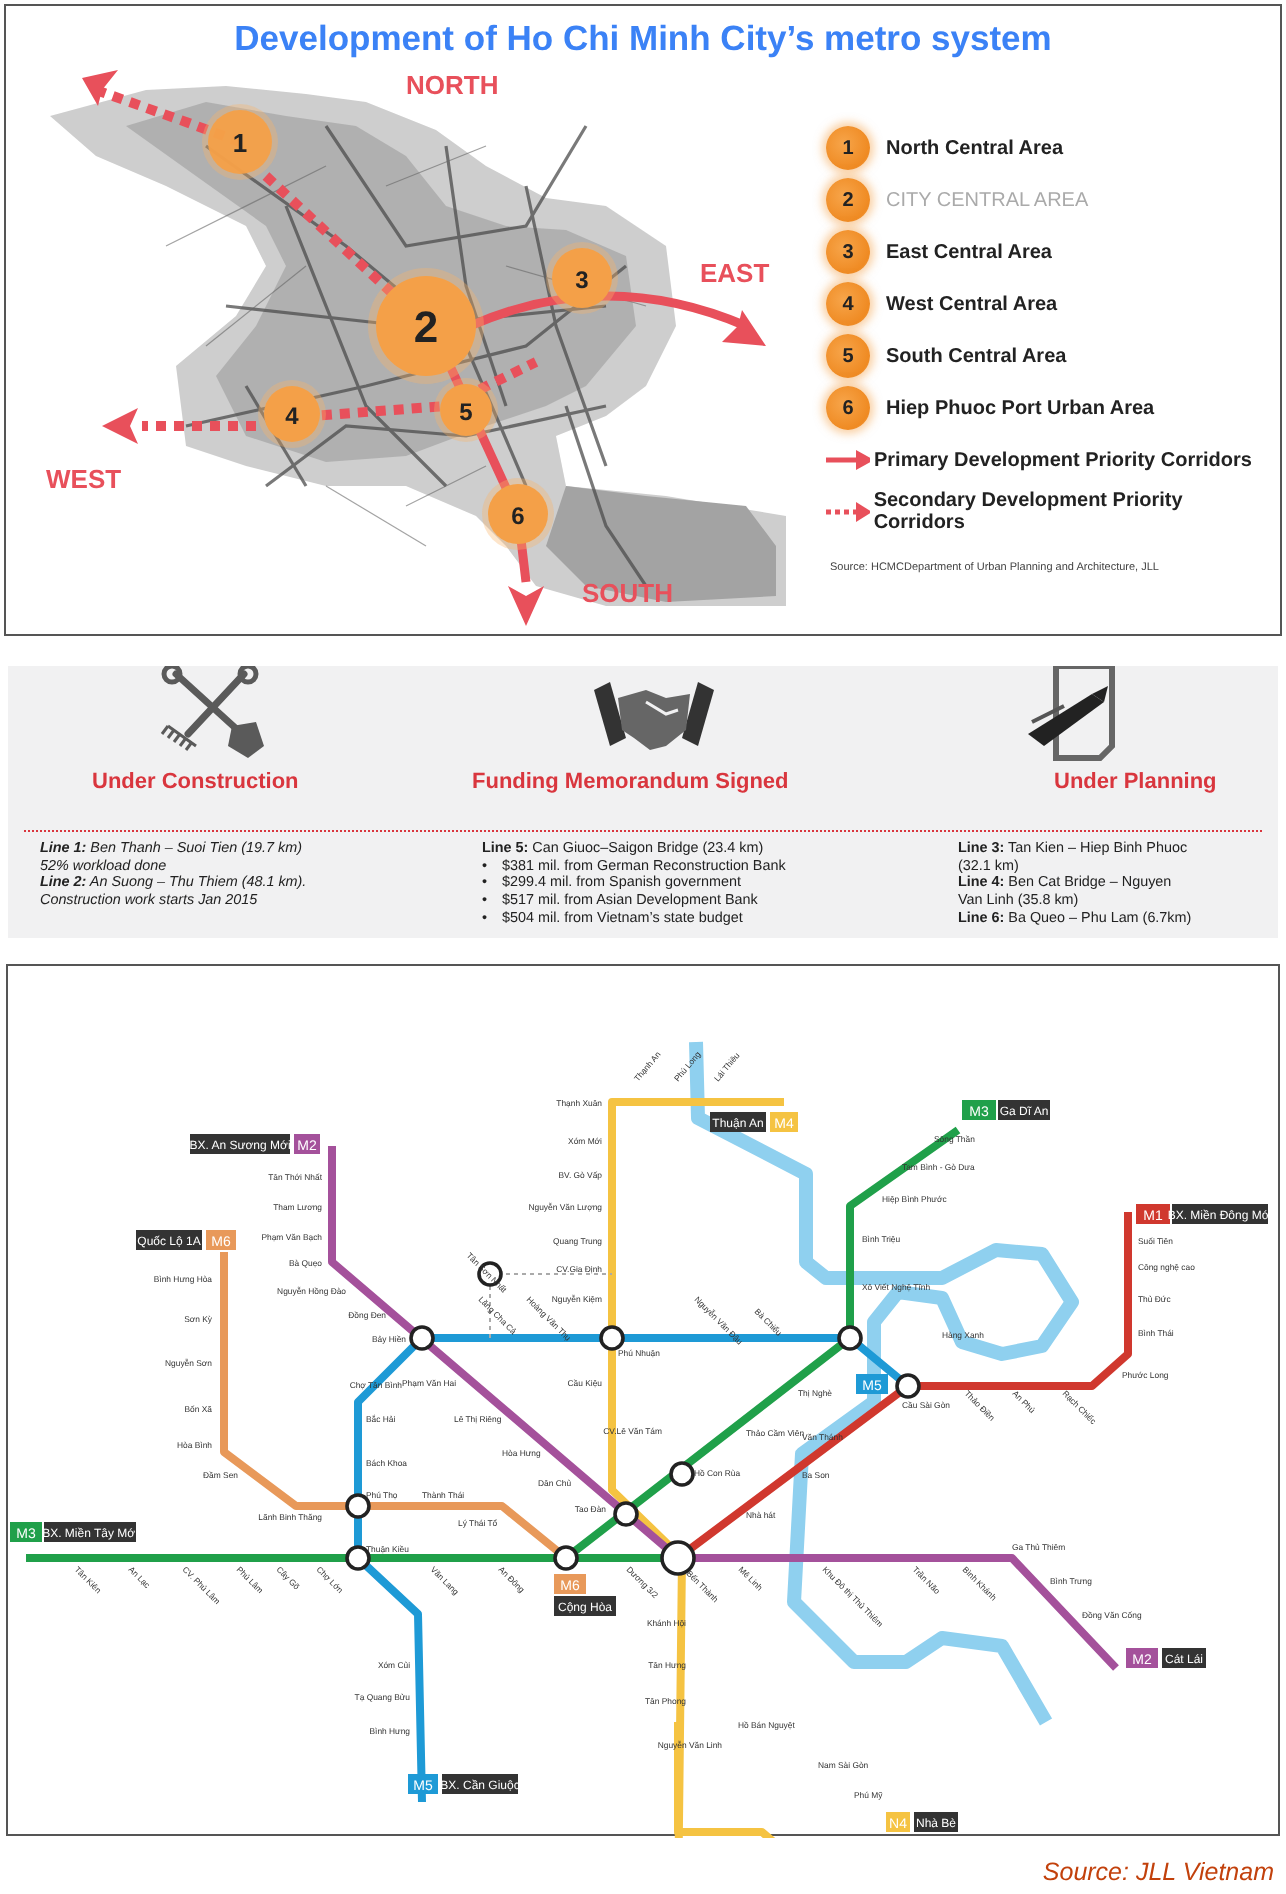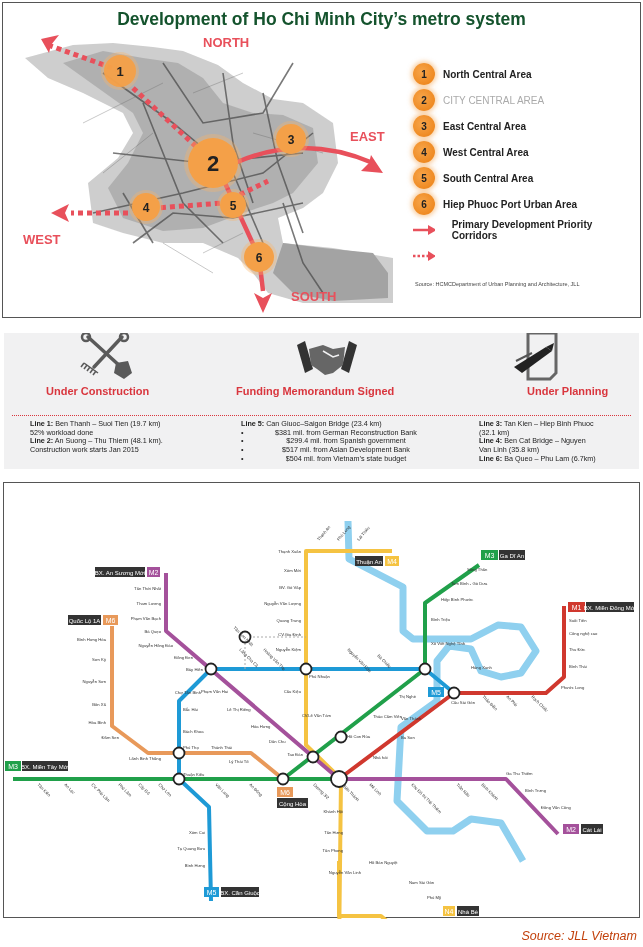--- a/index.html
+++ b/index.html
@@ -1,31 +1,31 @@
 <!DOCTYPE html>
 <html><head>
 <meta charset="utf-8">
 <style>
   * { box-sizing: border-box; margin: 0; padding: 0; }
   body { width: 643px; height: 947px; background: #ffffff; font-family: "Liberation Sans", sans-serif; position: relative; overflow: hidden; }
   .panel1 { position: absolute; left: 2px; top: 2px; width: 639px; height: 316px; border: 1px solid #555; background: #fff; }
-  .panel1 .title { position: absolute; left: 0; right: 0; top: 6px; text-align: center; font-size: 17.5px; font-weight: bold; color: #14532d; }
+  .panel1 .title { position: absolute; left: 0; right: 0; top: 6px; text-align: center; font-size: 17.5px; font-weight: bold; color: #3b82f6; }
   .dir { position: absolute; font-size: 13px; font-weight: bold; color: #e8505b; }
   .legend { position: absolute; left: 410px; top: 58px; width: 225px; }
   .leg-row { position: absolute; left: 0; height: 26px; display: flex; align-items: center; font-size: 10px; font-weight: bold; color: #222; }
   .leg-dot { width: 22px; height: 22px; border-radius: 50%; background: radial-gradient(circle at 40% 40%, #f7a54a, #ef8a22 70%, #f4b673 100%); box-shadow: 0 0 4px 2px rgba(245,165,80,0.5); font-size: 10px; font-weight: bold; color: #222; display: flex; align-items: center; justify-content: center; margin-right: 8px; }
   .leg-row.gray { color: #aaa; font-weight: normal; }
   .leg-arrow { width: 22px; margin-right: 2px; position: relative; height: 10px; }
   .source1 { position: absolute; left: 412px; top: 278px; font-size: 5.5px; color: #444; }
   .panel2 { position: absolute; left: 4px; top: 333px; width: 635px; height: 136px; background: #f1f1f2; }
   .p2head { position: absolute; top: 52px; font-size: 11px; font-weight: bold; color: #d9363e; white-space: nowrap; }
   .p2rule { position: absolute; left: 8px; right: 8px; top: 82px; border-top: 1px dotted #d9363e; }
   .p2text { position: absolute; top: 87px; font-size: 7.2px; color: #222; line-height: 8.7px; }
   .p2text b { font-weight: bold; }
-  .p2text ul { list-style: none; text-align: center; }
+  .p2text ul { list-style: none; }
   .p2text li { padding-left: 10px; position: relative; }
   .p2text li::before { content: "•"; position: absolute; left: 0; }
   .panel3 { position: absolute; left: 3px; top: 482px; width: 637px; height: 436px; border: 1px solid #555; background: #fff; }
   .panel3 .title { position: absolute; left: 0; right: 0; top: 5px; text-align: center; font-size: 17px; font-weight: bold; color: #1a5fa8; }
   .source2 { position: absolute; right: 6px; top: 929px; font-size: 12.5px; font-style: italic; color: #c2410c; }
   svg text { font-family: "Liberation Sans", sans-serif; }
 </style>
 </head>
 <body>
 
@@ -131,32 +131,33 @@
         <span>West Central Area</span>
       </div>
     <div class="leg-row" style="top:104px;">
         <span class="leg-dot">5</span>
         <span>South Central Area</span>
       </div>
     <div class="leg-row" style="top:130px;">
         <span class="leg-dot">6</span>
         <span>Hiep Phuoc Port Urban Area</span>
       </div>
-    <div class="leg-row" style="top:156px;gap:15px;">
+    <div class="leg-row" style="top:156px;">
       <svg class="leg-arrow" width="24" height="10">
           <line x1="0" y1="5" x2="16" y2="5" stroke="#e8505b" stroke-width="2.5"></line>
           <polygon points="24,5 15,0 15,10" fill="#e8505b"></polygon>
         </svg>
       <span>Primary Development Priority Corridors</span>
     </div>
     <div class="leg-row" style="top:182px;">
       <svg class="leg-arrow" width="24" height="10">
           <line x1="0" y1="5" x2="15" y2="5" stroke="#e8505b" stroke-width="2.5" stroke-dasharray="2.5,2"></line>
           <polygon points="23,5 15,0 15,10" fill="#e8505b"></polygon>
         </svg>
+      <span>Secondary Development Priority Corridors</span>
     </div>
   </div>
   <div class="source1">Source: HCMCDepartment of Urban Planning and Architecture, JLL</div>
 </div>
 
 <div class="panel2">
 
   <svg width="60" height="46" style="position:absolute;left:72px;top:0px;">
     <g stroke="#5a5a5a" stroke-width="3.5" fill="none" stroke-linecap="round">
       <line x1="12" y1="4" x2="45" y2="34"></line>
@@ -187,21 +188,21 @@
   <svg width="48" height="48" style="position:absolute;left:508px;top:0px;">
     <path d="M16,0 L44,0 L44,40 L38,46 L16,46 Z" fill="none" stroke="#666" stroke-width="3"></path>
     <path d="M2,34 L34,14 L40,18 L10,40 Z" fill="#222"></path>
     <path d="M34,14 L42,10 L40,18 Z" fill="#222"></path>
     <line x1="4" y1="28" x2="20" y2="20" stroke="#555" stroke-width="2"></line>
   </svg>
   <div class="p2head" style="left:491px;padding-left:32px;">Under Planning</div>
 
   <div class="p2rule"></div>
 
-  <div class="p2text" style="left:26px;width:180px;">
+  <div class="p2text" style="left:16px;width:180px;font-style:italic;">
     <div><b>Line 1:</b><span> Ben Thanh – Suoi Tien (19.7 km)</span></div>
     <div><span>52% workload done</span></div>
     <div><b>Line 2:</b><span> An Suong – Thu Thiem (48.1 km).</span></div>
     <div><span>Construction work starts Jan 2015</span></div>
   </div>
 
   <div class="p2text" style="left:237px;width:200px;">
     <div><b>Line 5:</b><span> Can Giuoc–Saigon Bridge (23.4 km)</span></div>
     <ul>
       <li>$381 mil. from German Reconstruction  Bank</li>

